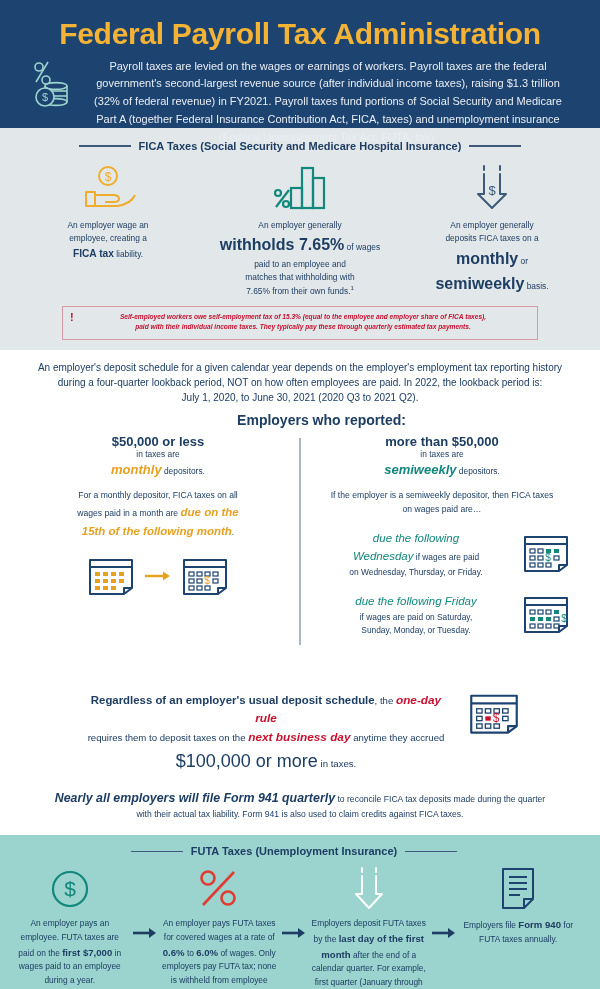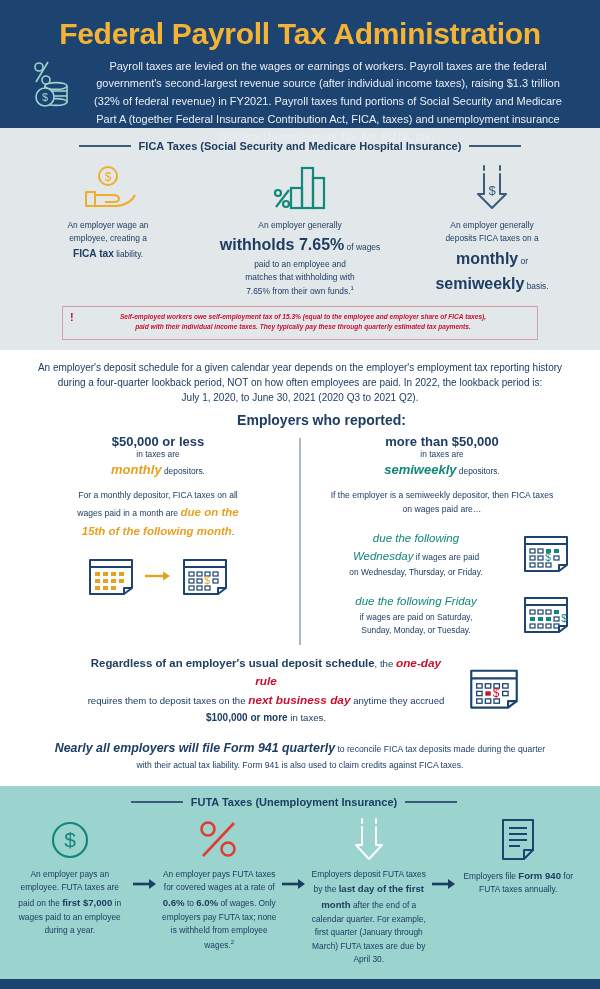--- a/index.html
+++ b/index.html
@@ -94,24 +94,24 @@
   .col-body {
     color: #1d3d63; font-size: 8.6px; line-height: 1.62; margin-top: 10px;
   }
   .em-orange { color: #e8a020; font-style: italic; font-weight: bold; font-size: 11.5px; }
   .em-teal { color: #12877b; font-style: italic; font-weight: normal; font-size: 11.5px; }
   .cal-row { display: flex; align-items: center; justify-content: center; gap: 10px; margin-top: 14px; }
   .sw-row { display: flex; align-items: center; gap: 8px; margin-top: 13px; padding-left: 4px; }
   .sw-txt { flex: 1; text-align: center; color: #1d3d63; font-size: 8.4px; line-height: 1.55; }
 
   .oneday { display: flex; align-items: center; justify-content: center; gap: 16px; margin-top: 16px; padding: 0 80px; }
-  .oneday-txt { color: #1d3d63; font-size: 9.6px; line-height: 1.58; text-align: center; }
+  .oneday-txt { color: #1d3d63; font-size: 9.6px; line-height: 1.58; text-align: center; margin-top: 37px; }
   .oneday-txt .b1 { font-weight: bold; font-size: 11.4px; }
   .oneday-txt .r1 { color: #c8102e; font-weight: bold; font-style: italic; font-size: 11.8px; }
-  .oneday-txt .b2 { font-weight: bold; font-size: 10px; }
+  .oneday-txt .b2 { font-weight: normal; font-size: 18px; }
 
   .form941 {
     color: #1d3d63; font-size: 8.6px; line-height: 1.55;
     text-align: center; padding: 14px 50px 14px 50px;
   }
   .form941 .lead { font-size: 12.4px; font-weight: bold; font-style: italic; }
 
   
   .futa-band { background: #9bd4ce; padding: 8px 12px 12px 0; }
   .futa-band .rule { background: #3d5a7a; }

